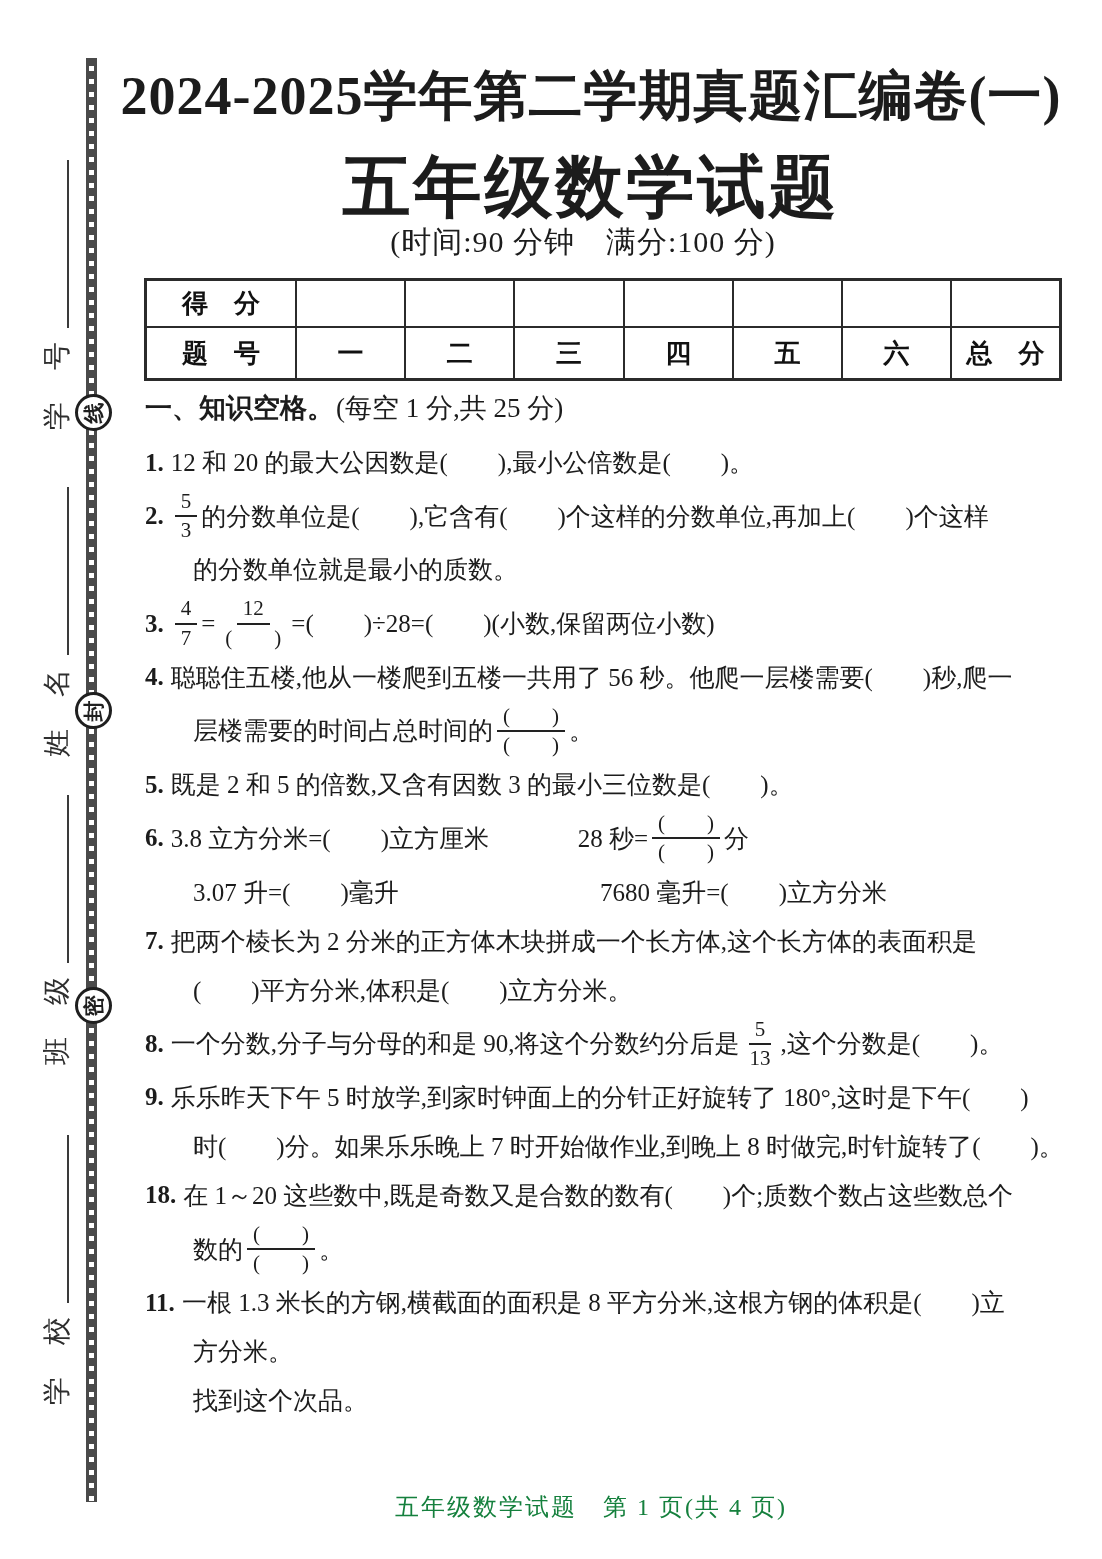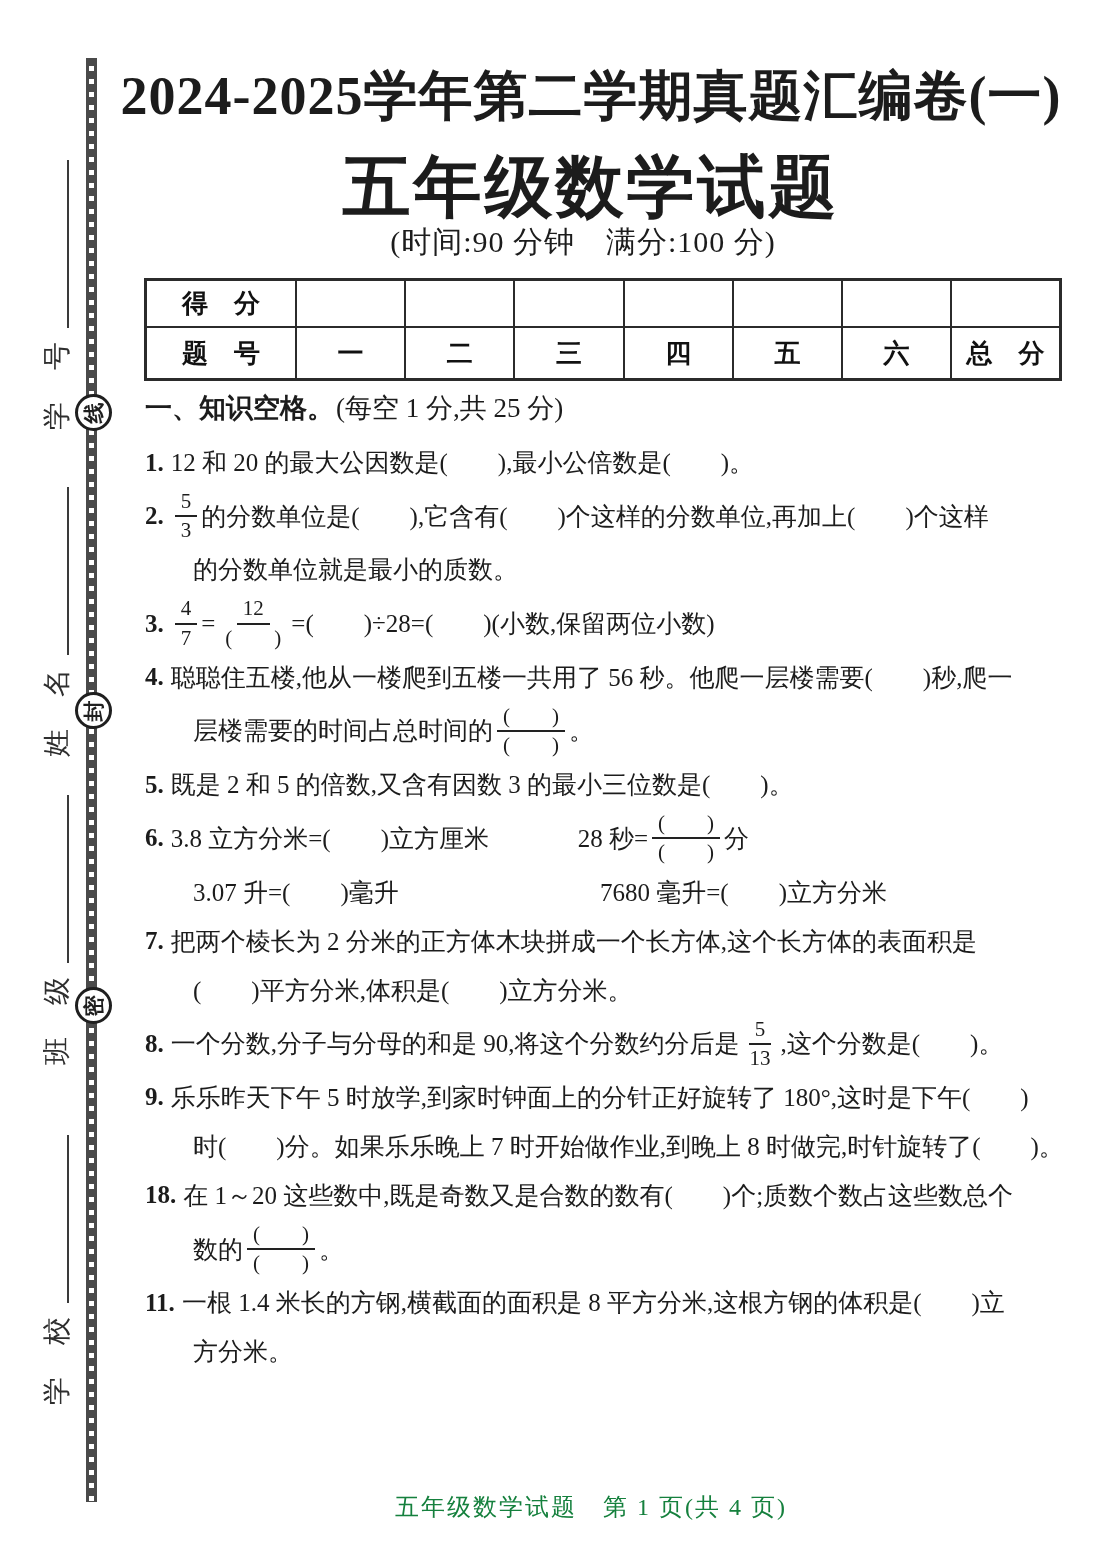--- a/index.html
+++ b/index.html
@@ -247,26 +247,29 @@
             <span class="frac">
               <span class="fnum">(　　)</span>
               <span class="fden">(　　)</span>
             </span>
             <span class="seg">。</span>
           </div>
         </div>
         <div class="question">
           <div class="q-line">
             <span class="q-num">11.</span>
-            <span class="seg">一根 1.4 米长的方钢,横截面的面积是 8 平方分米,这根方钢的体积是(　　)立</span>
+            <span class="seg">一根 1.3 米长的方钢,横截面的面积是 8 平方分米,这根方钢的体积是(　　)立</span>
           </div>
           <div class="q-line cont">
             <span class="seg">方分米。</span>
           </div>
         </div>
         <div class="question">
+          <div class="q-line cont">
+            <span class="seg">找到这个次品。</span>
+          </div>
         </div>
       </div>
   </div>
 
   <div class="footer">五年级数学试题　第 1 页(共 4 页)</div>
 
 </div>
 
 </body></html>

